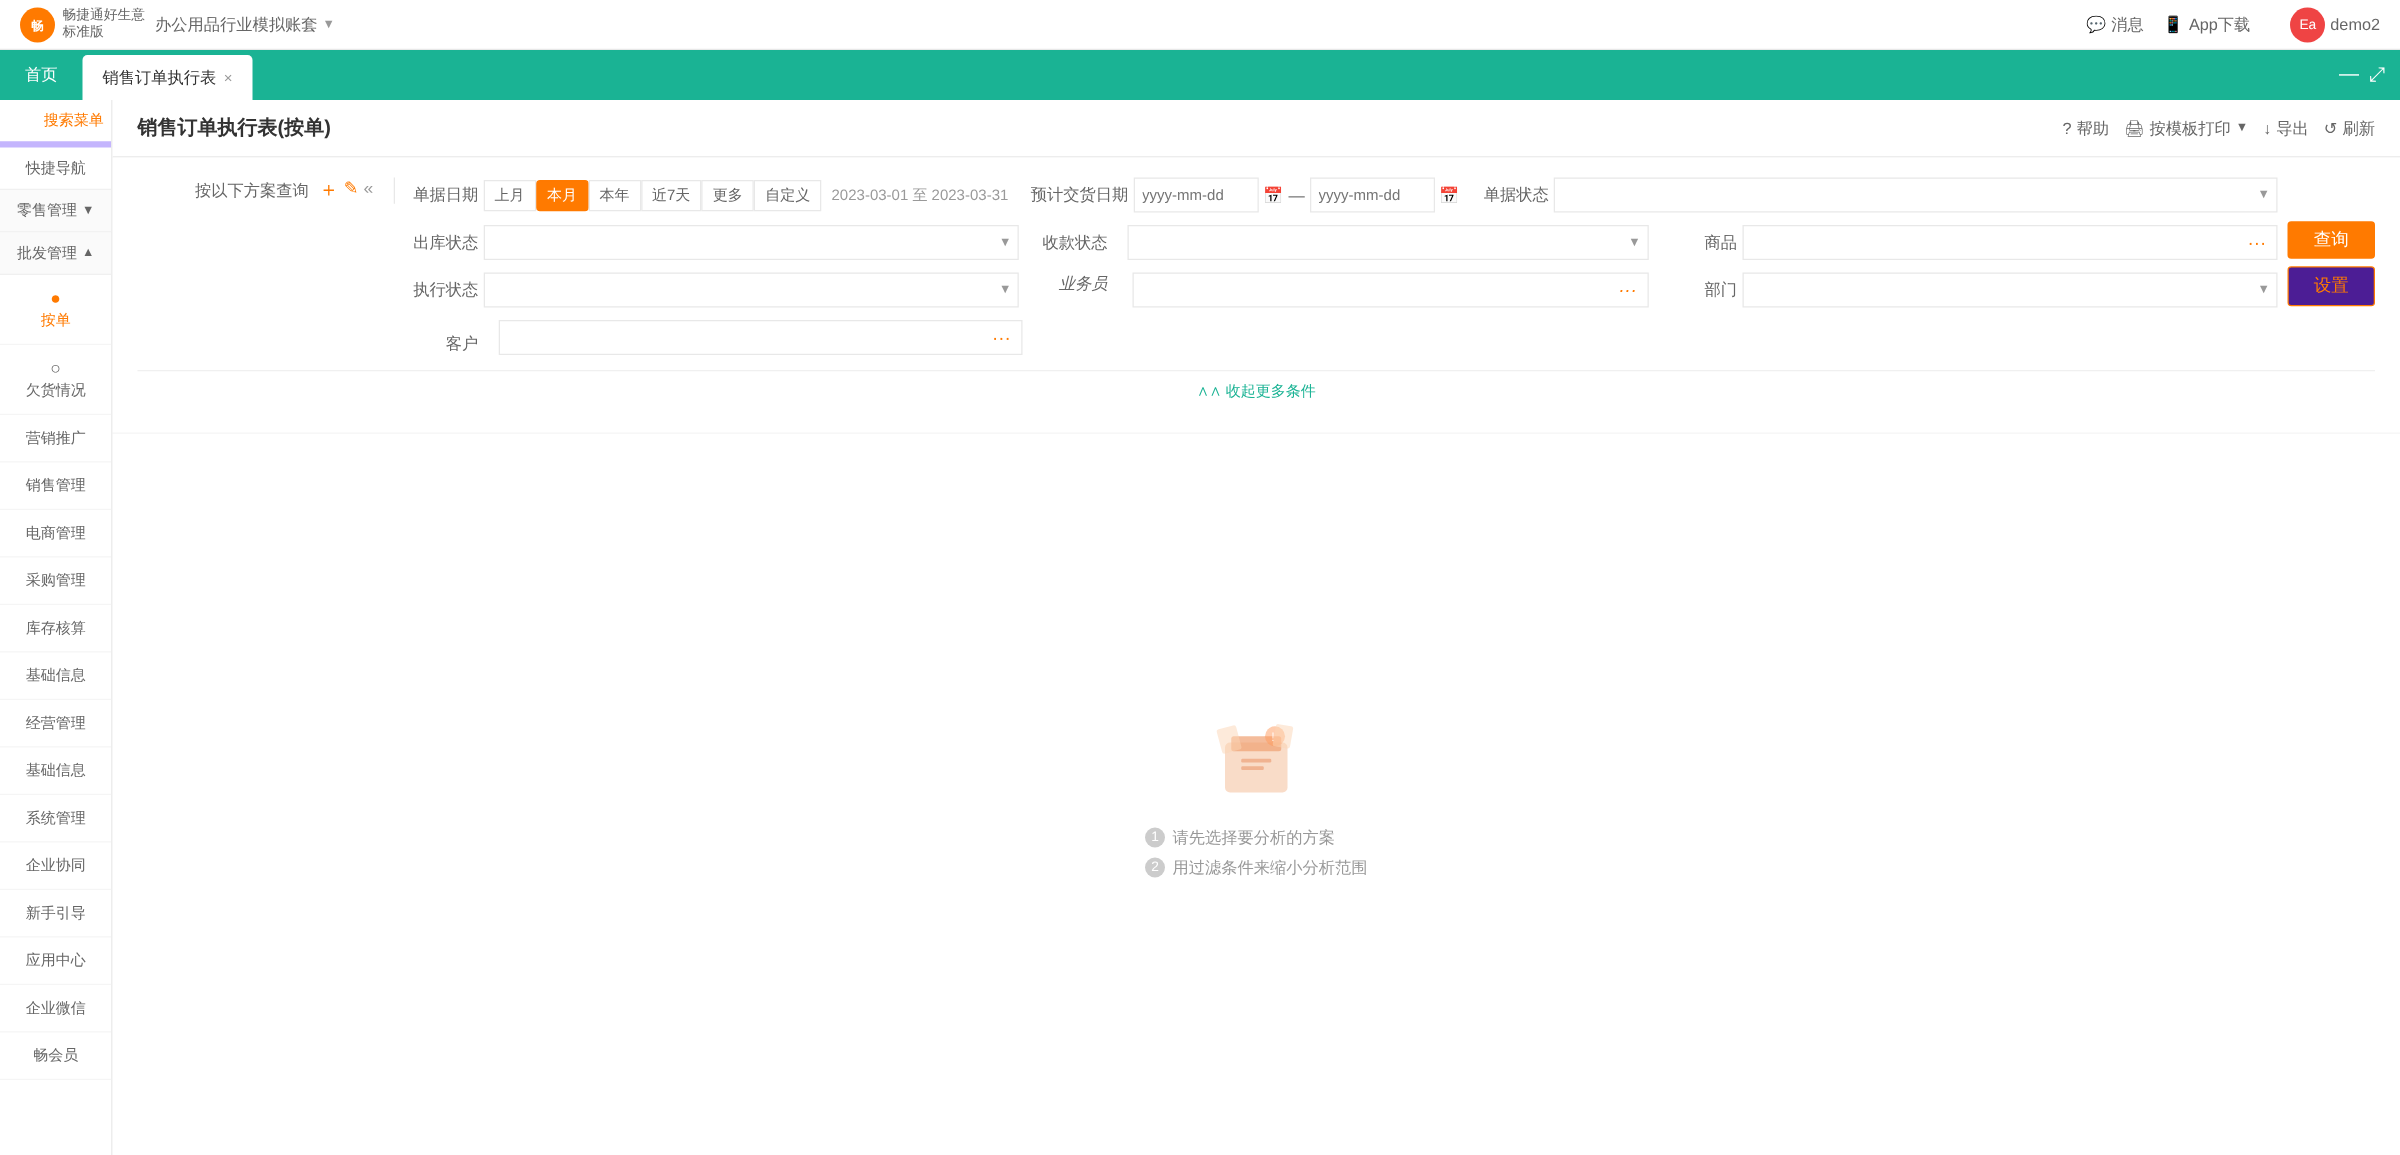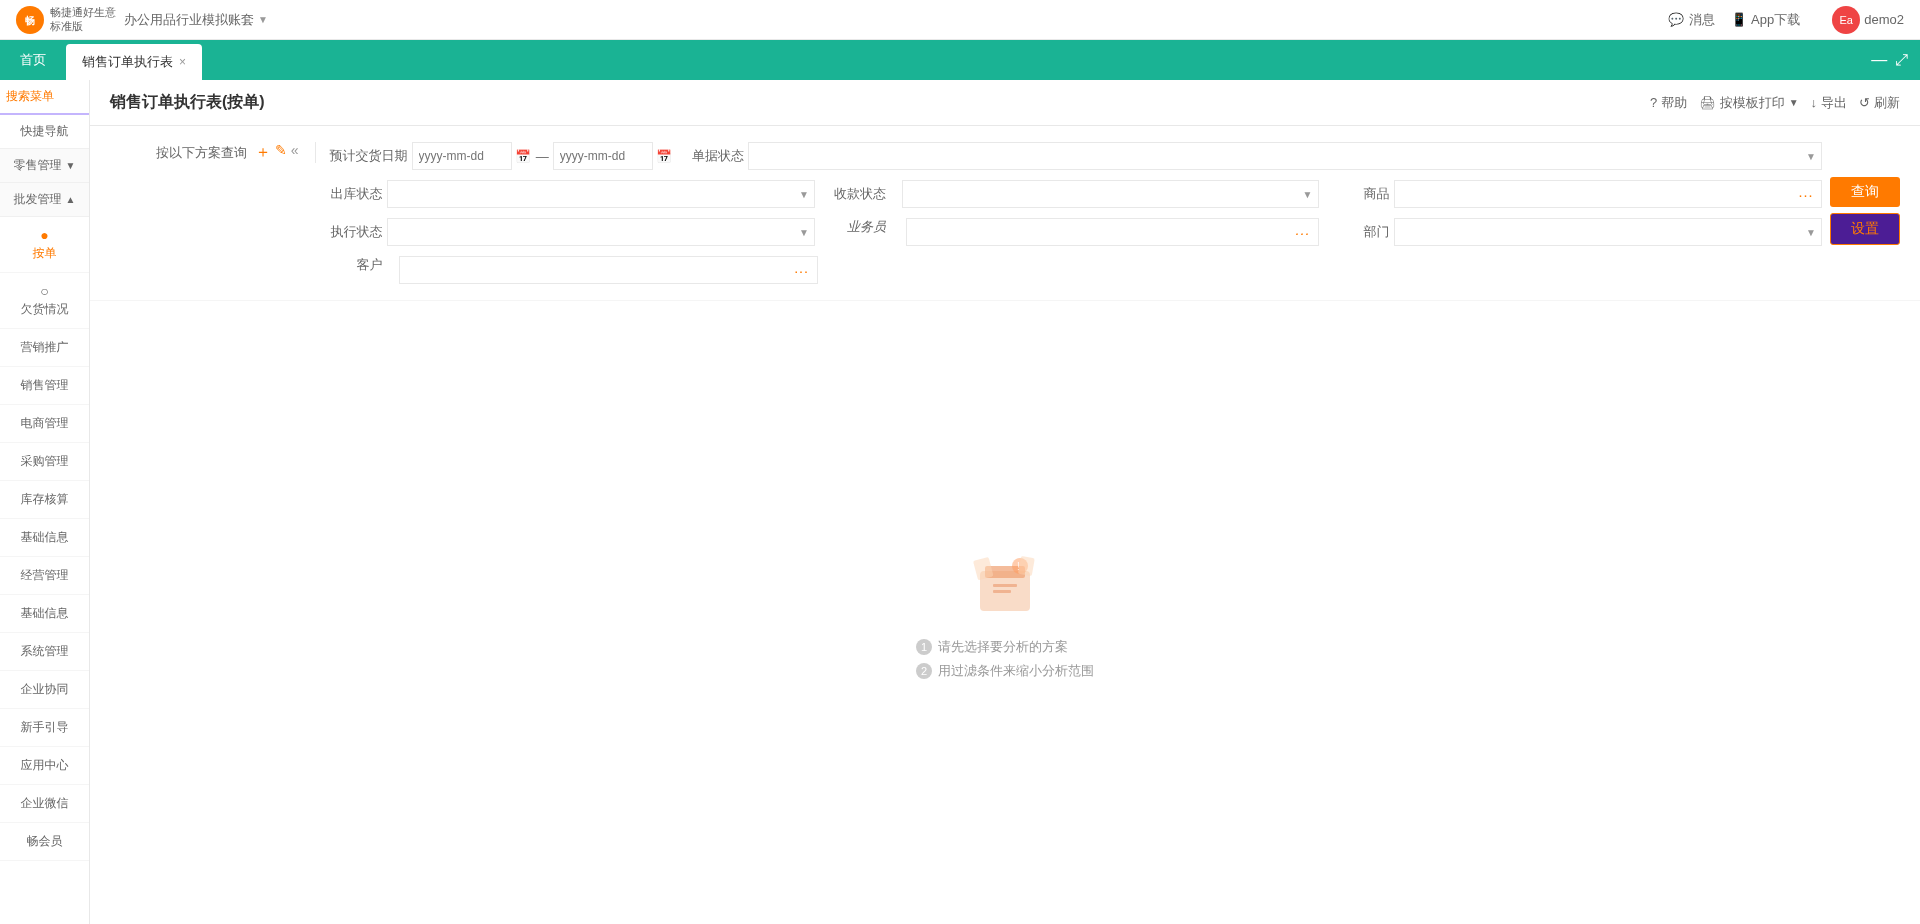--- a/index.html
+++ b/index.html
@@ -70,24 +70,24 @@
       width: 90px;
       background: #fff;
       border-right: 1px solid #e8e8e8;
       display: flex;
       flex-direction: column;
       flex-shrink: 0;
       overflow-y: auto;
     }
     .sidebar-search {
       padding: 8px 6px;
-      border-bottom: 2px solid #c4b5fd;
+      border-bottom: 5px solid #c4b5fd;
       font-size: 12px;
       color: #ff7a00;
-      text-align: left;
+      text-align: right;
       cursor: pointer;
     }
     .sidebar-nav {
       padding: 8px 6px;
       border-bottom: 1px solid #f0f0f0;
       font-size: 12px;
       color: #666;
       text-align: center;
       cursor: pointer;
     }
@@ -483,20 +483,32 @@
             <span class="scheme-btn">＋</span>
             <span class="scheme-btn" style="font-size:14px;">✎</span>
             <span class="collapse-btn">«</span>
           </div>
         </div>
 
         <div class="filter-main">
 
           <div style="display:flex; align-items:center; gap:16px;">
 
+            <div style="display:flex; align-items:center; gap:4px; flex-shrink:0;">
+              <span class="cell-label">单据日期</span>
+              <div class="filter-group">
+                <button class="date-btn">上月</button>
+                <button class="date-btn active">本月</button>
+                <button class="date-btn">本年</button>
+                <button class="date-btn">近7天</button>
+                <button class="date-btn">更多</button>
+                <button class="date-btn">自定义</button>
+              </div>
+              <span style="font-size:12px; color:#999; margin-left:4px;">2023-03-01 至 2023-03-31</span>
+            </div>
 
             <div style="display:flex; align-items:center; gap:4px; flex-shrink:0;">
               <span class="cell-label" style="min-width:80px;">预计交货日期</span>
               <input type="text" class="date-field" placeholder="yyyy-mm-dd" style="">
               <span class="date-icon">📅</span>
               <span class="date-dash">—</span>
               <input type="text" class="date-field" placeholder="yyyy-mm-dd" style="">
               <span class="date-icon">📅</span>
             </div>
 
@@ -561,37 +573,41 @@
               <div class="cell-control" style="flex:1; position:relative;">
                 <select>
                   <option value=""></option>
                 </select>
                 <span class="c-arrow">▼</span>
               </div>
             </div>
           </div>
 
           <div style="display:flex; align-items:center; gap:16px;">
-            <div style="display:flex; align-items:flex-start; gap:16px; flex:0 0 calc(33.33% - 8px);">
+            <div style="display:flex; align-items:flex-end; gap:16px; flex:0 0 calc(33.33% - 8px);">
               <span class="cell-label">客户</span>
               <div style="flex:1; border:1px solid #e8e8e8; height:28px; display:flex; align-items:center; padding: 0 8px;">
                 <span style="color:#bbb; font-size:13px; flex:1;"></span>
                 <span class="cell-dots">···</span>
               </div>
             </div>
           </div>
 
         </div>
 
         <div class="filter-actions">
           <button class="query-btn">查询</button>
           <button class="set-btn">设置</button>
         </div>
       </div>
 
+      <div class="filter-collapse">
+        <span>∧∧</span>
+        <span>收起更多条件</span>
+      </div>
     </div>
 
     <div class="empty-state">
       <div class="empty-content">
 
         <svg class="empty-icon" viewBox="0 0 80 80" fill="none" xmlns="http://www.w3.org/2000/svg">
           <rect x="15" y="25" width="50" height="40" rx="4" fill="#f5c5a3" opacity="0.6"></rect>
           <rect x="20" y="20" width="40" height="12" rx="2" fill="#f0a070" opacity="0.7"></rect>
           <rect x="28" y="38" width="24" height="3" rx="1" fill="#e8895a" opacity="0.5"></rect>
           <rect x="28" y="44" width="18" height="3" rx="1" fill="#e8895a" opacity="0.5"></rect>

